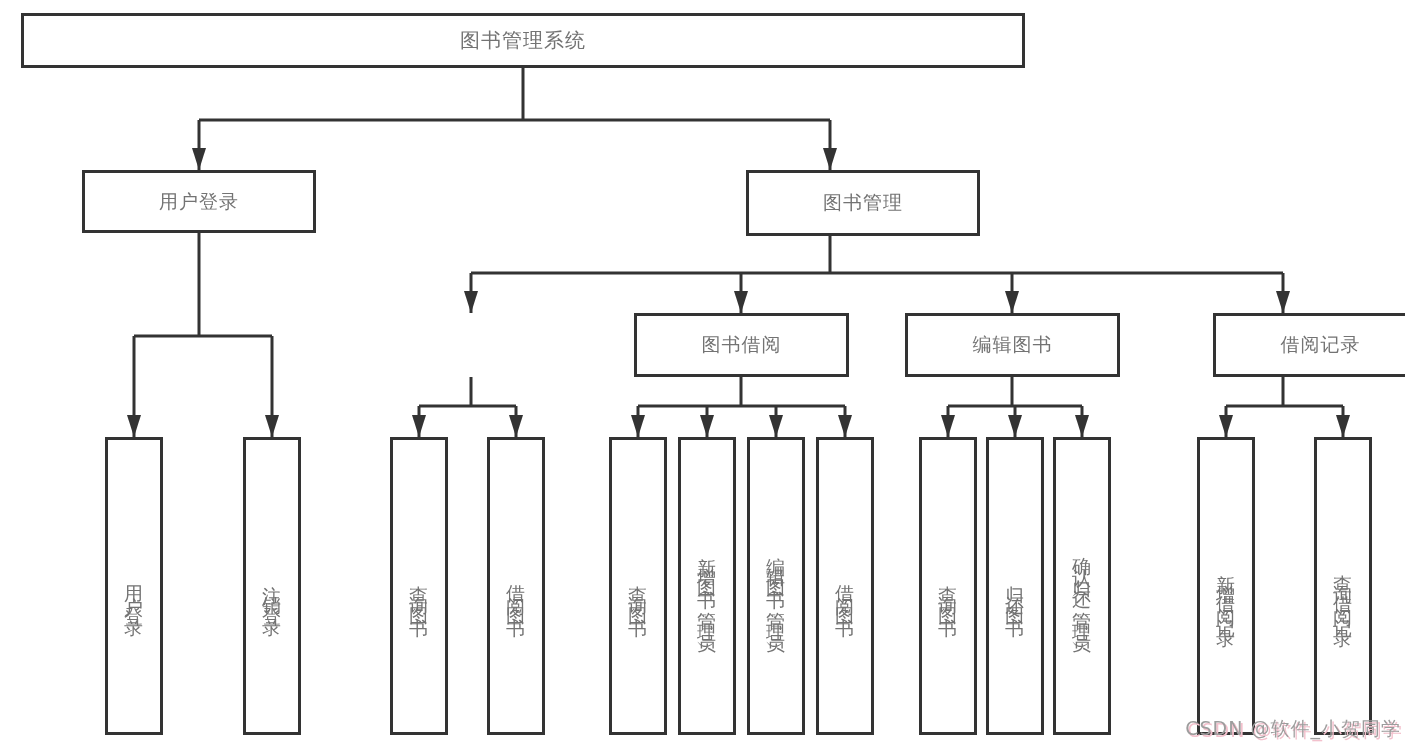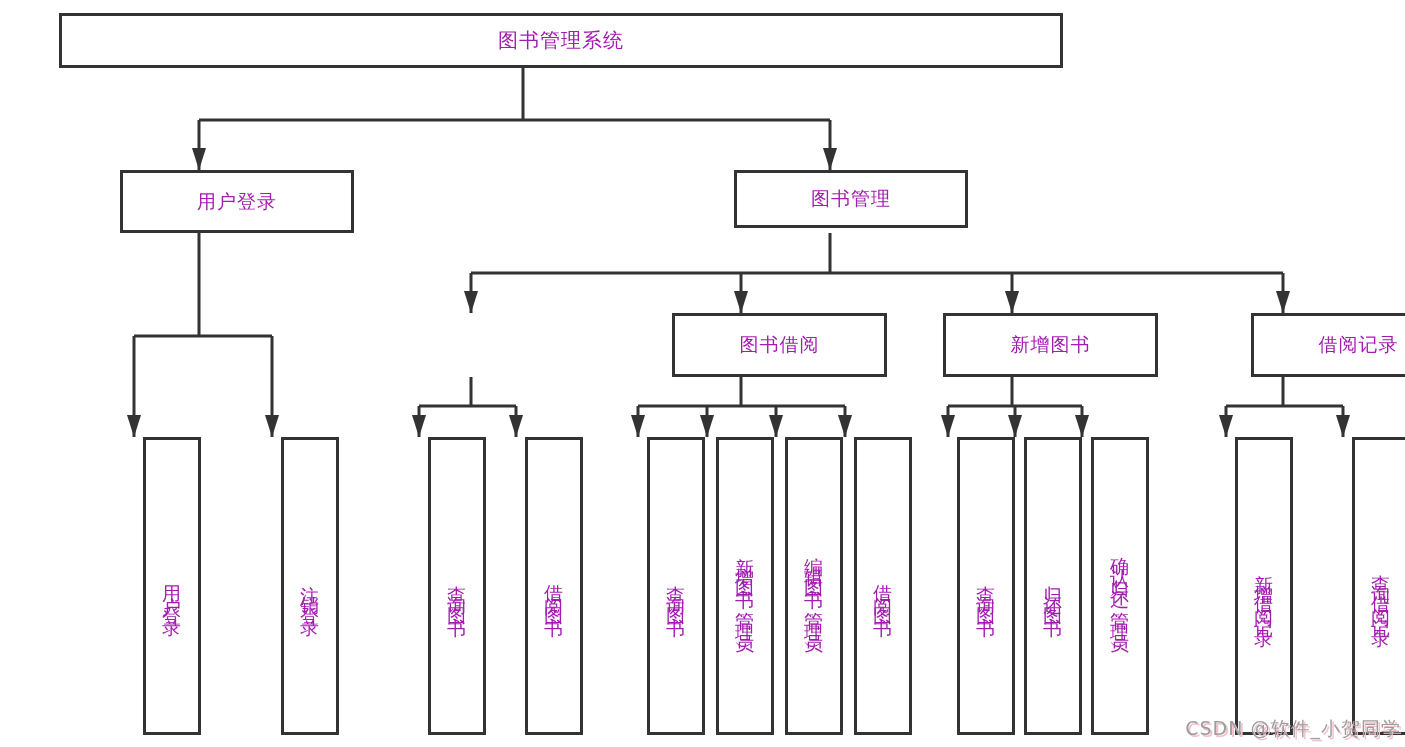--- a/index.html
+++ b/index.html
@@ -22,25 +22,24 @@
     pointer-events: none;
   }
   .box {
     position: absolute;
     box-sizing: border-box;
     border: 3px solid #333333;
     background: #ffffff;
     display: flex;
     align-items: center;
     justify-content: center;
-    color: #a21caf;
+    color: #737373;
     font-size: 19px;
     letter-spacing: 1px;
     text-align: center;
-    margin-left: 38px;
   }
   .box.root {
     font-size: 20px;
   }
   .box.leaf span {
     writing-mode: vertical-rl;
     text-orientation: mixed;
     letter-spacing: 11px;
     line-height: 1.1;
     margin-bottom: -11px;
@@ -101,24 +100,24 @@
 
       <path d="M1283 377 V406 M1226 406 H1343"></path>
       <line x1="1226" y1="406" x2="1226" y2="437" marker-end="url(#ah)"></line>
       <line x1="1343" y1="406" x2="1343" y2="437" marker-end="url(#ah)"></line>
     </g>
   </svg>
 
   <div class="box root" style="left:21px; top:13px; width:1004px; height:55px;">图书管理系统</div>
 
   <div class="box" style="left:82px; top:170px; width:234px; height:63px;">用户登录</div>
-  <div class="box" style="left:696px; top:170px; width:234px; height:58px;">图书管理</div>
+  <div class="box" style="left:746px; top:170px; width:234px; height:66px;">图书管理</div>
 
   <div class="box" style="left:634px; top:313px; width:215px; height:64px;">图书借阅</div>
-  <div class="box" style="left:905px; top:313px; width:215px; height:64px;">新增图书</div>
+  <div class="box" style="left:905px; top:313px; width:215px; height:64px;">编辑图书</div>
   <div class="box" style="left:1213px; top:313px; width:215px; height:64px;">借阅记录</div>
 
   <div class="box leaf" style="left:105px; top:437px; width:58px; height:298px;">
     <span>用户登录</span>
   </div>
   <div class="box leaf" style="left:243px; top:437px; width:58px; height:298px;">
     <span>注销登录</span>
   </div>
 
   <div class="box leaf" style="left:390px; top:437px; width:58px; height:298px;">

